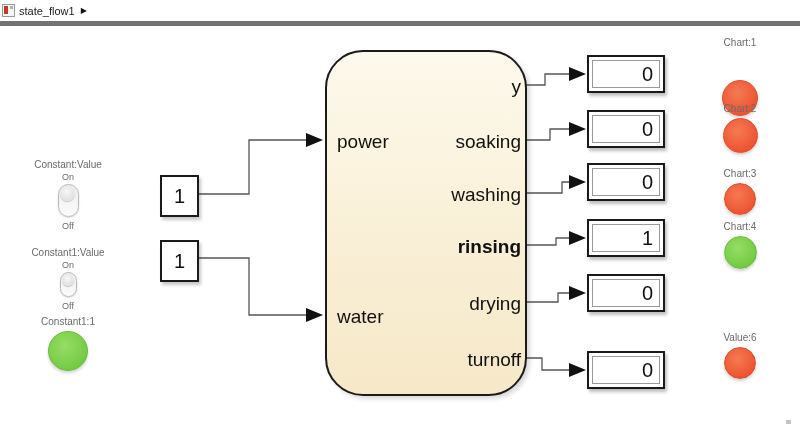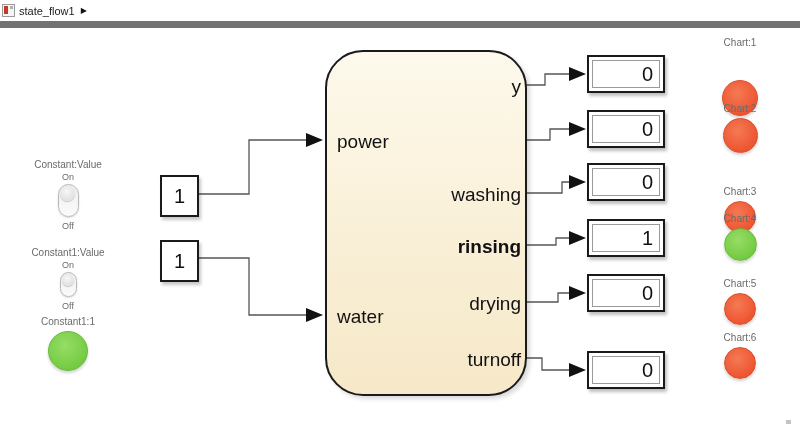--- a/index.html
+++ b/index.html
@@ -1,21 +1,21 @@
 <!DOCTYPE html>
 <html><head>
 <meta charset="utf-8">
 <style>
   html,body{margin:0;padding:0;}
   body{font-family:"Liberation Sans", sans-serif; background:#ffffff;}
   .canvas{position:relative;width:800px;height:435px;background:#ffffff;overflow:hidden;}
 
   
   .breadcrumb-bar{position:absolute;left:0;top:0;width:800px;height:21px;background:#ffffff;
-    border-bottom:7px solid #737373;display:flex;align-items:center;}
+    border-bottom:5px solid #737373;display:flex;align-items:center;}
   .model-icon{width:11px;height:11px;margin-left:2px;border:1px solid #9a9a9a;background:#f5f5f5;position:relative;}
   .model-icon::before{content:"";position:absolute;left:1px;top:1px;width:4px;height:8px;background:#c0392b;}
   .model-icon::after{content:"";position:absolute;right:1px;top:1px;width:3px;height:3px;background:#b0b0b0;}
   .breadcrumb-name{font-size:11px;color:#1a1a1a;margin-left:4px;}
   .breadcrumb-arrow{font-size:8px;color:#111;margin-left:6px;}
 
   
   .small-label{font-size:10px;color:#6a6a6a;text-align:center;white-space:nowrap;}
   .tiny-label{font-size:9px;color:#6a6a6a;text-align:left;}
 
@@ -139,20 +139,21 @@
     <span>1</span>
   </div>
   <div class="constant-block" style="left:160px;top:240px;">
     <span>1</span>
   </div>
 
   <div class="chart-block">
     <div class="port-label in" style="top:90px;">power</div>
     <div class="port-label in" style="top:265px;">water</div>
     <div class="port-label out" style="top:35px;">y</div>
+    <div class="port-label out" style="top:90px;">soaking</div>
     <div class="port-label out" style="top:143px;">washing</div>
     <div class="port-label out" style="top:195px;font-weight:bold;">rinsing</div>
     <div class="port-label out" style="top:252px;">drying</div>
     <div class="port-label out" style="top:308px;">turnoff</div>
   </div>
 
   <div class="display-block" style="top:55px;">
     <div class="display-inner">
         <span>0</span>
       </div>
@@ -184,31 +185,27 @@
   </div>
 
   <div class="lamp-group" style="left:700px;top:37px;gap:28px;">
     <div class="small-label">Chart:1</div>
     <div class="lamp red" style="width:34px;height:34px;"></div>
   </div>
   <div class="lamp-group" style="left:700px;top:103px;">
     <div class="small-label">Chart:2</div>
     <div class="lamp red" style="width:33px;height:33px;"></div>
   </div>
-  <div class="lamp-group" style="left:700px;top:186px;justify-content:space-between;">
+  <div class="lamp-group" style="left:700px;top:168px;justify-content:space-between;">
     <div class="small-label">Chart:3</div>
     <div class="lamp red" style="width:30px;height:30px;"></div>
   </div>
-  <div class="lamp-group" style="left:700px;top:213px;">
+  <div class="lamp-group" style="left:700px;top:221px;">
     <div class="small-label">Chart:4</div>
     <div class="lamp green" style="width:31px;height:31px;"></div>
   </div>
-  <div class="lamp-group" style="left:700px;top:278px;">
-    <div class="small-label">Chart:5</div>
-    <div class="lamp red" style="width:30px;height:30px;"></div>
-  </div>
   <div class="lamp-group" style="left:700px;top:332px;">
-    <div class="small-label">Chart:6</div>
+    <div class="small-label">Value:6</div>
     <div class="lamp red" style="width:30px;height:30px;"></div>
   </div>
 
   <div class="artifact"></div>
 </div>
 
 </body></html>

